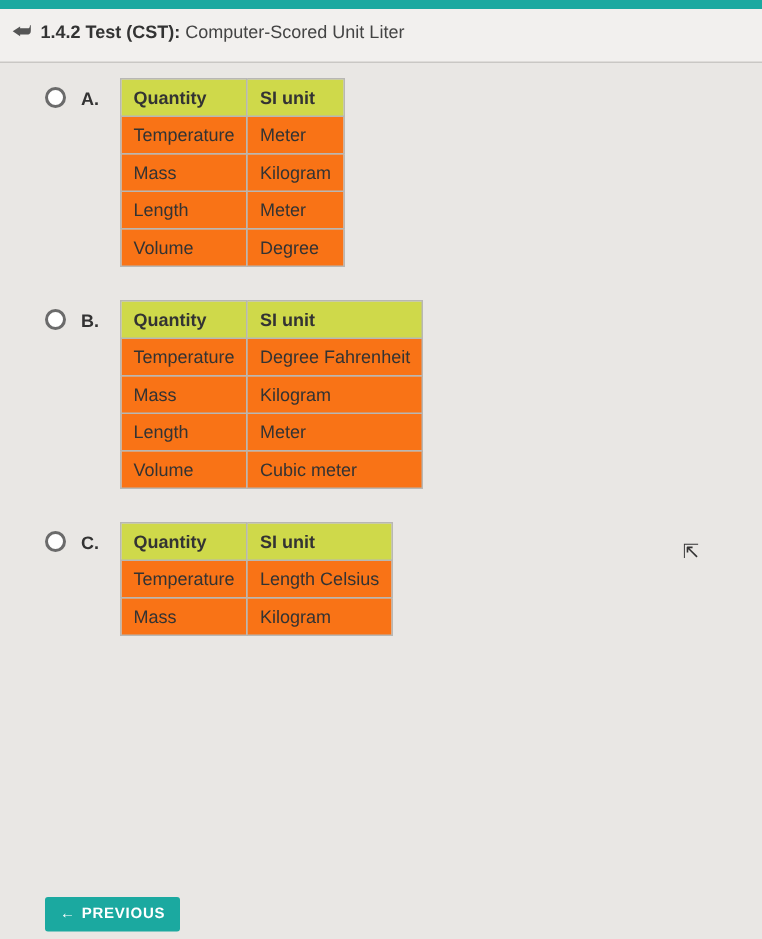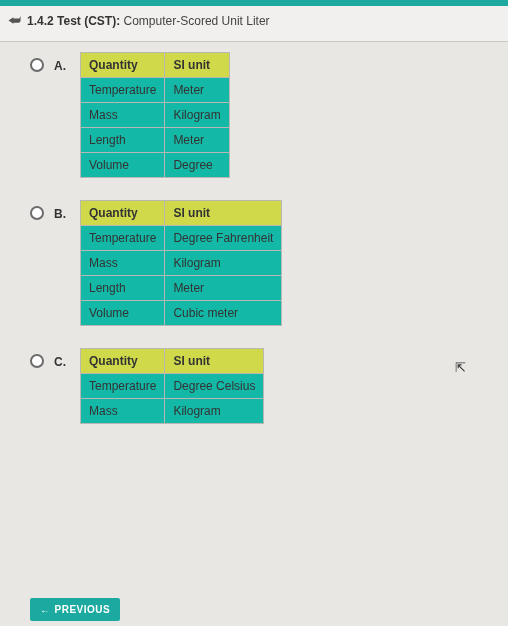--- a/index.html
+++ b/index.html
@@ -57,21 +57,21 @@
   table.si {
     border-collapse: collapse;
     font-size: 12px;
     color: #333;
     padding-left: 43px;
   }
   table.si th, table.si td {
     border: 1px solid #b8b7b4;
     padding: 5px 8px;
     text-align: left;
-    background: #14b8a6;
+    background: #f97316;
     min-width: 60px;
   }
   table.si th {
     background: #cfd94a;
     font-weight: bold;
   }
   .footer {
     position: absolute;
     left: 0; right: 0; bottom: 0;
     height: 34px;
@@ -186,21 +186,21 @@
     <div class="opt-label">C.</div>
     <div class="opt-table-wrap">
       <table class="si">
         <tbody>
             <tr>
           <th>Quantity</th>
           <th>SI unit</th>
         </tr>
         <tr>
               <td>Temperature</td>
-              <td>Degree Celsius</td>
+              <td>Length Celsius</td>
             </tr>
         <tr>
               <td>Mass</td>
               <td>Kilogram</td>
             </tr>
       </tbody>
         </table>
     </div>
   </div>
 

